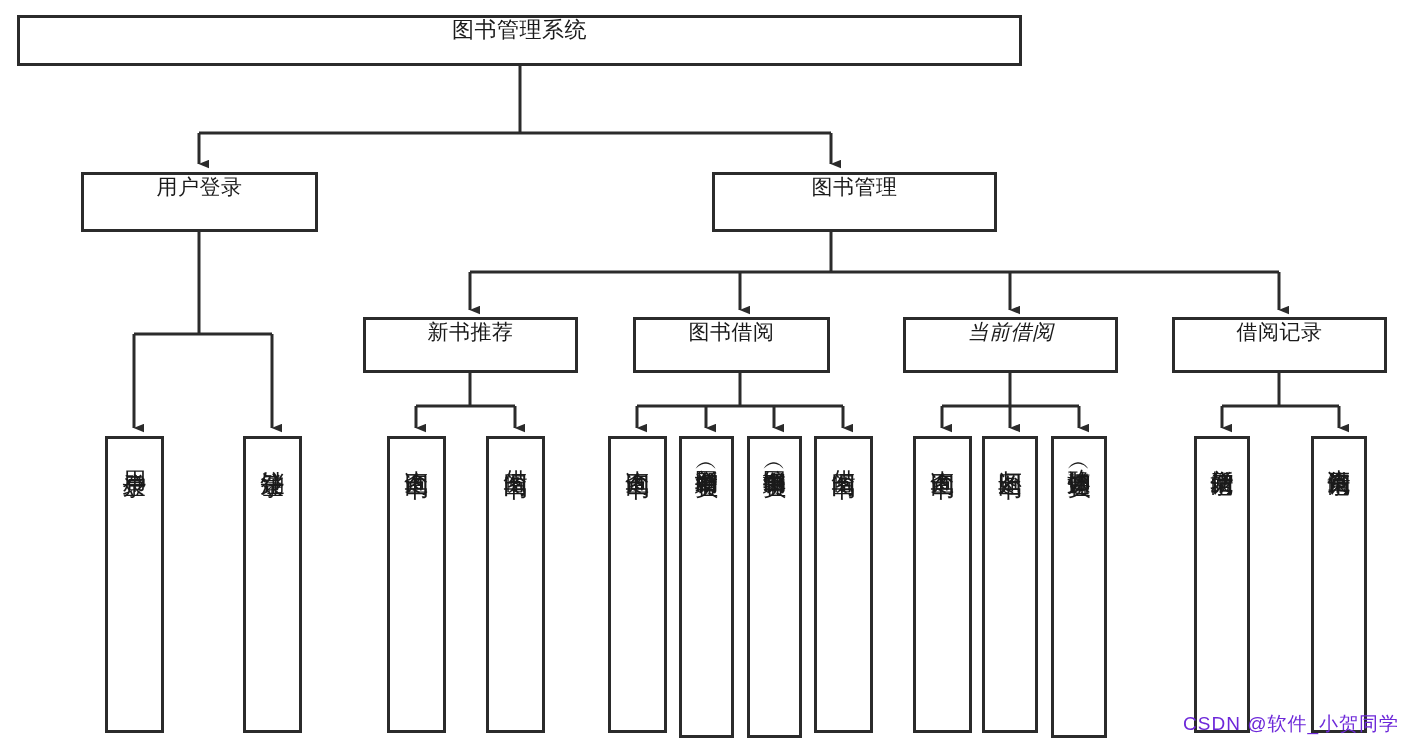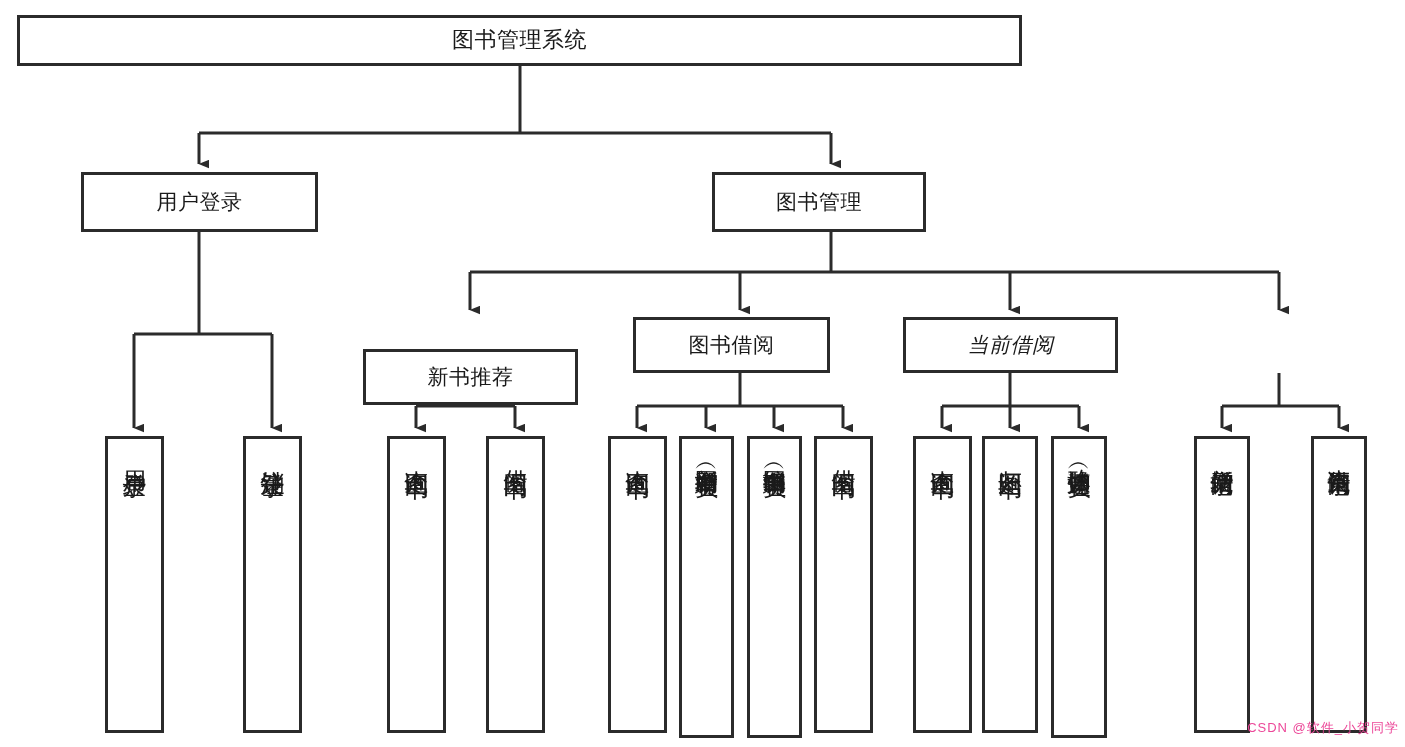--- a/index.html
+++ b/index.html
@@ -24,21 +24,20 @@
     top: 0;
     width: 1405px;
     height: 747px;
   }
   .node-box {
     position: absolute;
     box-sizing: border-box;
     border: 3px solid #2b2b2b;
     background: #ffffff;
     display: flex;
-    align-items: center;
     justify-content: center;
     color: #1a1a1a;
   }
   .node-label {
     display: block;
     text-align: center;
     line-height: 1.12;
     letter-spacing: 0.5px;
   }
   
@@ -63,22 +62,22 @@
     white-space: nowrap;
   }
   .node-v.leaf-tight .node-label {
     font-size: 23px;
     letter-spacing: 1px;
   }
   #watermark {
     position: absolute;
     right: 6px;
     bottom: 10px;
-    font-size: 13px;
-    color: #ec4899;
+    font-size: 19px;
+    color: #6d28d9;
     letter-spacing: 1px;
     white-space: nowrap;
     pointer-events: none;
   }
 </style>
 </head>
 <body>
 
 <div id="canvas">
 
@@ -133,36 +132,39 @@
   </svg>
 
   <div class="node-box node-h node-root" style="left:17px; top:15px; width:1005px; height:51px;">
     <span class="node-label">图书管理系统</span>
   </div>
 
   <div class="node-box node-h" style="left:81px; top:172px; width:237px; height:60px;">
     <span class="node-label">用户登录</span>
   </div>
 
-  <div class="node-box node-h" style="left:712px; top:172px; width:214px; height:60px;">
+  <div class="node-box node-h" style="left:712px; top:172px; width:285px; height:60px;">
     <span class="node-label">图书管理</span>
   </div>
 
-  <div class="node-box node-h" style="left:363px; top:317px; width:215px; height:56px;margin-top:32px;">
+  <div class="node-box node-h" style="left:363px; top:317px; width:215px; height:56px;">
     <span class="node-label">新书推荐</span>
   </div>
 
   <div class="node-box node-h" style="left:633px; top:317px; width:197px; height:56px;">
     <span class="node-label">图书借阅</span>
   </div>
 
   <div class="node-box node-h" style="left:903px; top:317px; width:215px; height:56px;font-style:italic;">
     <span class="node-label">当前借阅</span>
   </div>
 
+  <div class="node-box node-h" style="left:1172px; top:317px; width:215px; height:56px;">
+    <span class="node-label">借阅记录</span>
+  </div>
 
   <div class="node-box node-v" style="left:105px; top:436px; width:59px; height:297px;">
     <span class="node-label">用户登录</span>
   </div>
 
   <div class="node-box node-v" style="left:243px; top:436px; width:59px; height:297px;">
     <span class="node-label">注销登录</span>
   </div>
 
   <div class="node-box node-v" style="left:387px; top:436px; width:59px; height:297px;">

